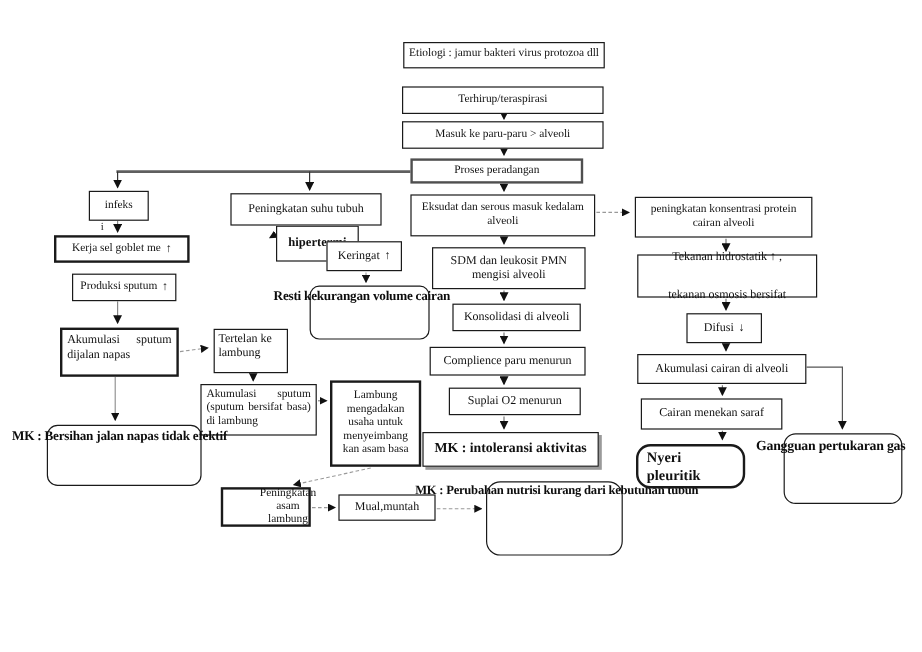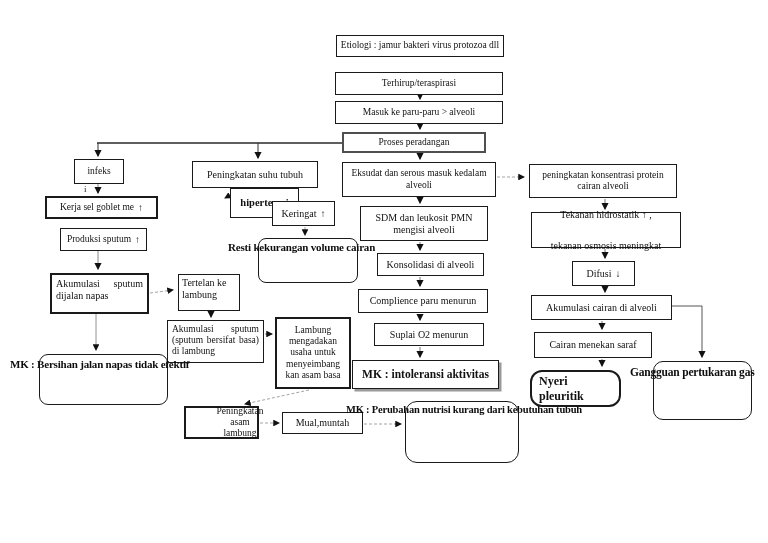--- a/index.html
+++ b/index.html
@@ -126,21 +126,21 @@
 
   <div class="round" style="left:405px;top:401px;width:114px;height:62px;border-radius:12px;"></div>
   <div class="flabel" style="left:346px;top:404px;font-size:10.5px;">MK : Perubahan nutrisi kurang dari kebutuhan tubuh</div>
 
   <div class="box" style="left:529px;top:164px;width:148px;height:34px;flex-direction:column;">
     <span>peningkatan konsentrasi protein</span>
     <span>cairan alveoli</span>
   </div>
   <div class="box" style="left:531px;top:212px;width:150px;height:36px;flex-direction:column;font-size:10px;gap:19px;">
     <span>Tekanan hidrostatik ↑ ,</span>
-    <span>tekanan osmosis meningkat</span>
+    <span>tekanan osmosis bersifat</span>
   </div>
   <div class="box nowrap" style="left:572px;top:261px;width:63px;height:25px;font-size:10px;">
     <span>Difusi</span>
     <span class="upar">↓</span>
   </div>
   <div class="box nowrap" style="left:531px;top:295px;width:141px;height:25px;font-size:10px;">Akumulasi cairan di alveoli</div>
   <div class="box nowrap" style="left:534px;top:332px;width:118px;height:26px;font-size:10px;">Cairan menekan saraf</div>
   <div class="box bold b2 leftal" style="left:530px;top:370px;width:91px;height:37px;flex-direction:column;align-items:flex-start;justify-content:center;font-size:12px;padding-left:7px;border-radius:12px;">
     <span>Nyeri</span>
     <span>pleuritik</span>

